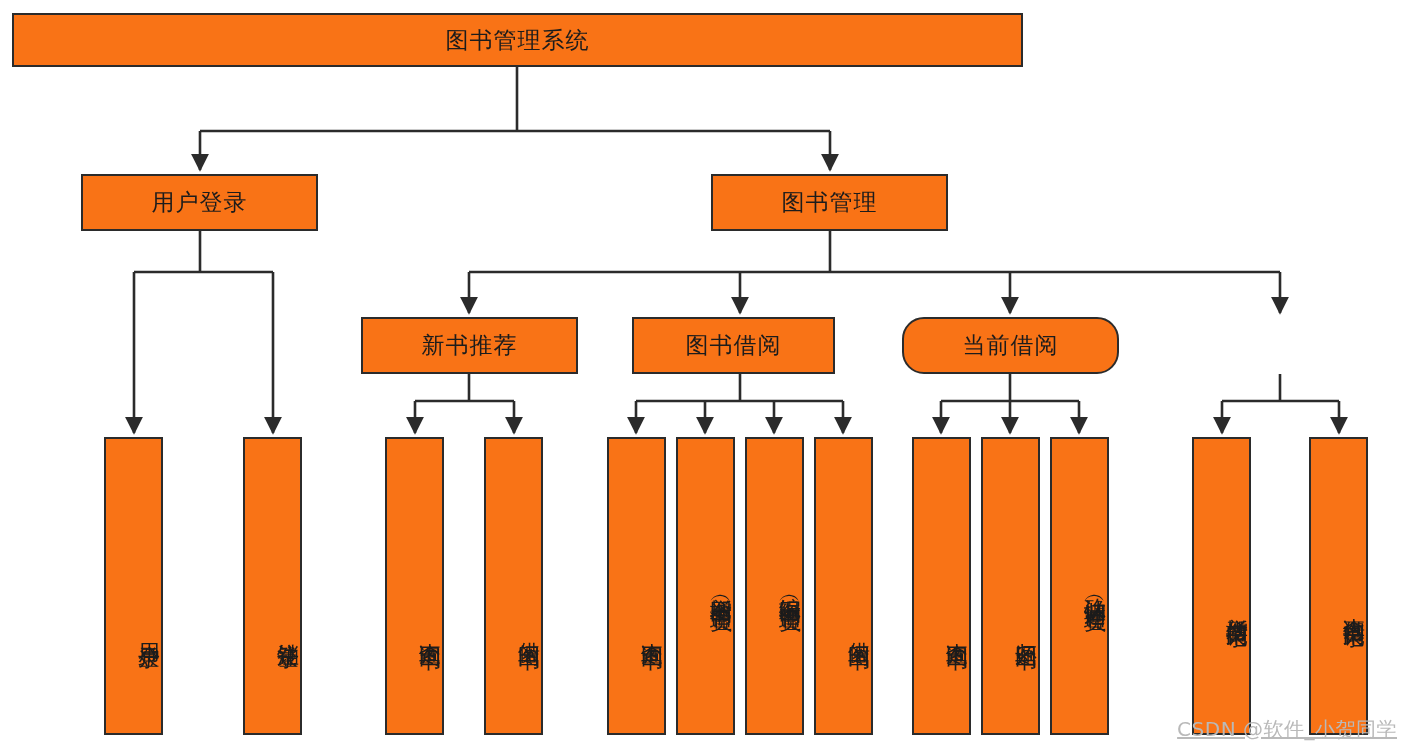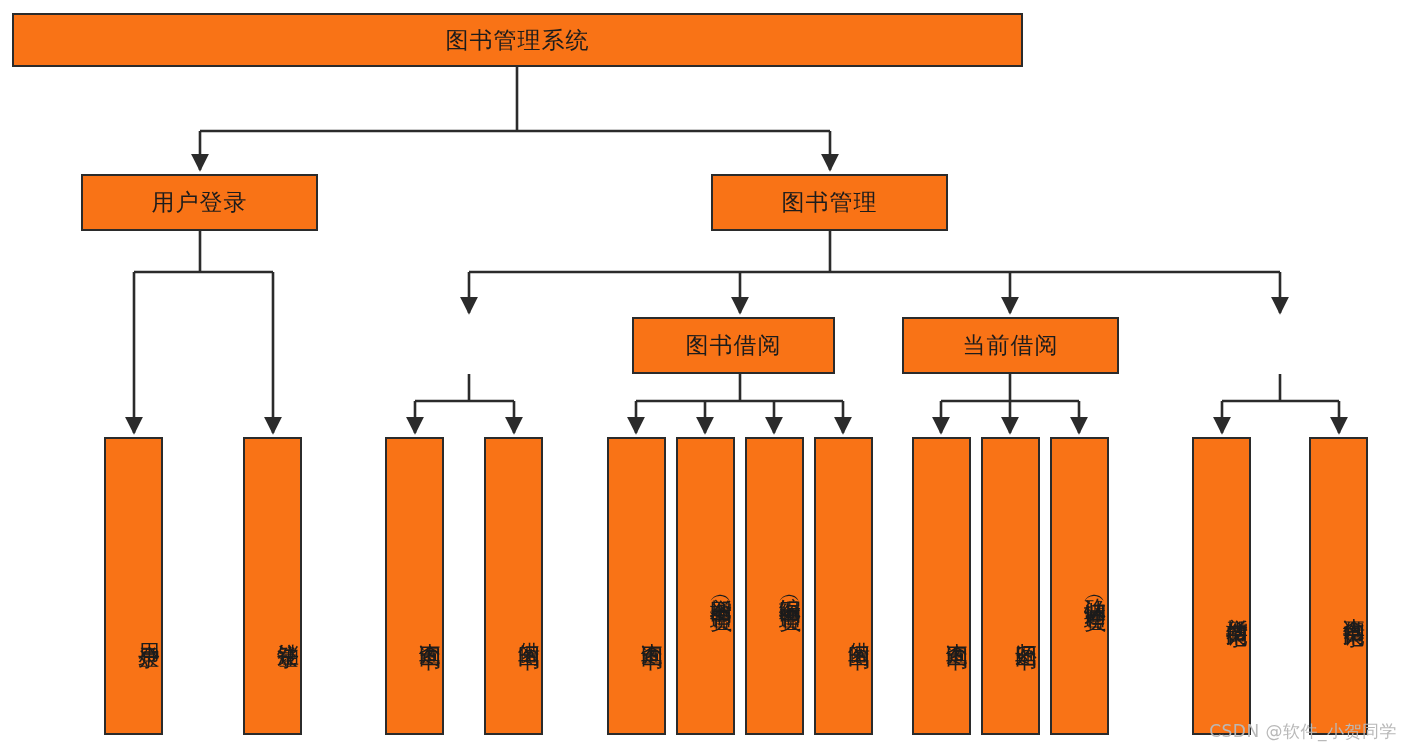--- a/index.html
+++ b/index.html
@@ -49,25 +49,26 @@
   .node.vert .vlabel {
     writing-mode: vertical-rl;
     text-orientation: upright;
     line-height: 1.05;
     white-space: nowrap;
   }
   #watermark {
     position: absolute;
     right: 8px;
     bottom: 4px;
-    font-size: 17px;
+    font-size: 20px;
     color: #b9b9b9;
     letter-spacing: 0.5px;
     white-space: nowrap;
     user-select: none;
+    text-decoration: underline;
   }
 </style>
 </head>
 <body>
 
 <div id="diagram-root">
 
   <svg id="edges" viewBox="0 0 1405 747" xmlns="http://www.w3.org/2000/svg">
     <defs>
       <marker id="arrow" viewBox="0 0 10 10" refX="9" refY="5" markerWidth="7" markerHeight="7" orient="auto-start-reverse">
@@ -122,24 +123,27 @@
     <span>图书管理系统</span>
   </div>
 
   <div class="node horiz" style="left:81px; top:174px; width:237px; height:57px;">
     <span>用户登录</span>
   </div>
   <div class="node horiz" style="left:711px; top:174px; width:237px; height:57px;">
     <span>图书管理</span>
   </div>
 
+  <div class="node horiz" style="left:361px; top:317px; width:217px; height:57px;">
+    <span>新书推荐</span>
+  </div>
   <div class="node horiz" style="left:632px; top:317px; width:203px; height:57px;">
     <span>图书借阅</span>
   </div>
-  <div class="node horiz" style="left:902px; top:317px; width:217px; height:57px;">
+  <div class="node horiz" style="left:902px; top:317px; width:217px; height:57px;border-radius:22px;">
     <span>当前借阅</span>
   </div>
 
   <div class="node vert" style="left:104px; top:437px; width:59px; height:298px; padding-top:86px;">
     <span class="vlabel">用户登录</span>
   </div>
   <div class="node vert" style="left:243px; top:437px; width:59px; height:298px; padding-top:86px;">
     <span class="vlabel">注销登录</span>
   </div>
 

